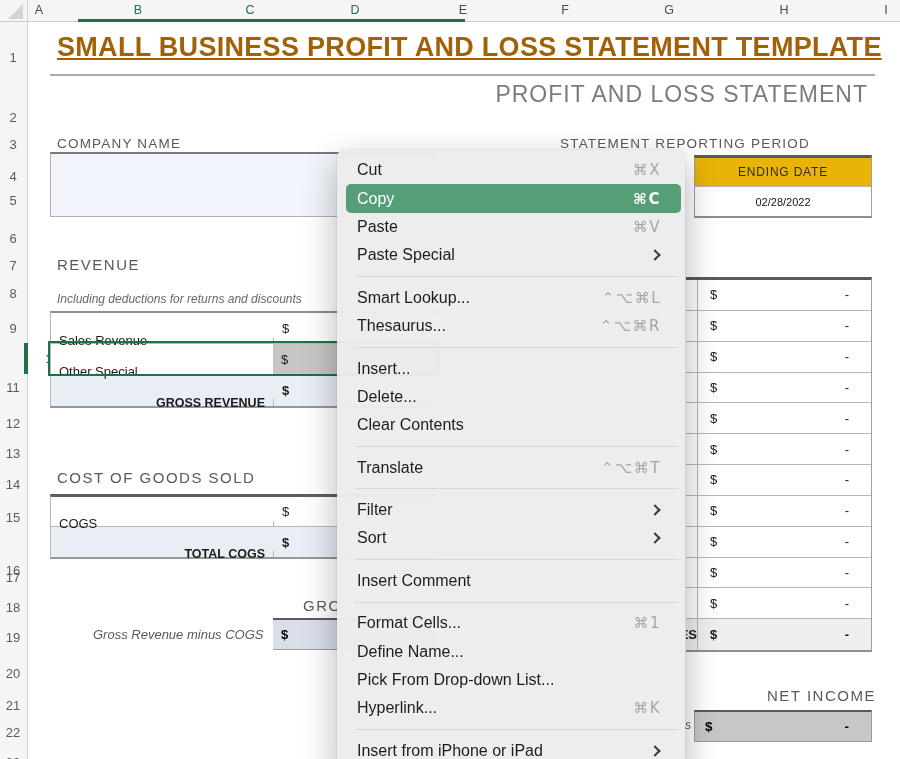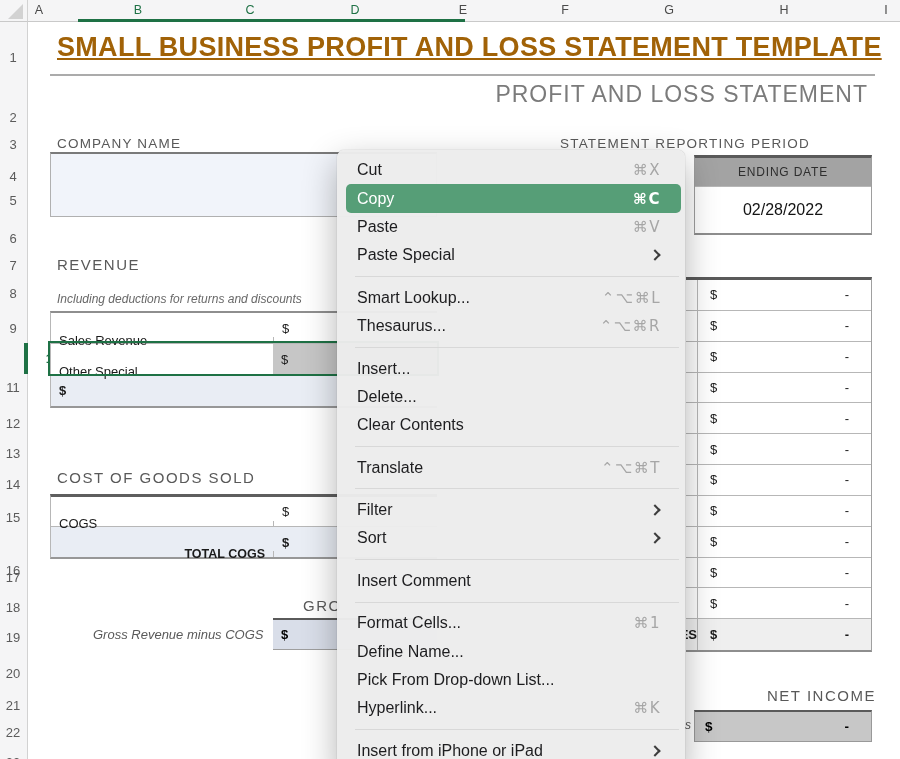--- a/index.html
+++ b/index.html
@@ -63,24 +63,24 @@
              border-right:1px solid #A0A0A0; border-bottom:2px solid #8E8E8E; }
   .erow { display:flex; height:30.85px; border-bottom:1px solid #B7B7B7; font-size:13px; color:#1a1a1a; }
   .erow:last-child { border-bottom:none; }
   .efrag { width:11px; overflow:hidden; display:flex; align-items:center; justify-content:flex-end; }
   .eval { flex:1; border-left:1px solid #B7B7B7; display:flex; align-items:center;
           justify-content:space-between; padding-left:12px; padding-right:22px; }
   .erow.etot { background:#EFEFEF; font-weight:bold; }
 
   .tbl-date { left:694px; top:155px; width:178px; border:1px solid #9E9E9E;
               border-top:3px solid #5A5A5A; border-bottom:2px solid #8E8E8E; }
-  .date-hdr { height:29px; background:#a3a3a3; border-bottom:1px solid #B7B7B7; display:flex;
+  .date-hdr { height:29px; background:#eab308; border-bottom:1px solid #B7B7B7; display:flex;
               align-items:center; justify-content:center; font-size:12px; color:#2E2E2E; letter-spacing:.8px; }
-  .date-val { height:46px; background:#fff; display:flex; align-items:center; justify-content:center;
-              font-size:16px; color:#141414; }
+  .date-val { height:29px; background:#fff; display:flex; align-items:center; justify-content:center;
+              font-size:11px; color:#141414; }
 
   .ni-cell { position:absolute; left:694px; top:710px; width:178px; height:32px;
              background:#C7C7C7; border:1px solid #999; border-top:2px solid #5A5A5A;
              display:flex; align-items:center; justify-content:space-between;
              padding-left:10px; padding-right:22px; font-weight:bold; font-size:13.5px; }
   .ni-frag { position:absolute; left:685px; top:718px; width:9px; overflow:hidden;
              font-style:italic; font-size:12px; color:#595959; }
 
   .sel-border { position:absolute; left:48px; top:341px; width:391px; height:35px;
                 border:2px solid #1E7145; z-index:3; }
@@ -177,20 +177,21 @@
         <span>$</span>
       </div>
     </div>
     <div class="trow">
       <div class="lcell">Other Special</div>
       <div class="vcell">
         <span>$</span>
       </div>
     </div>
     <div class="trow tot">
+      <div class="lcell right">GROSS REVENUE</div>
       <div class="vcell bold">
         <span>$</span>
       </div>
     </div>
   </div>
 
   <div class="gray-cell-overlay">
     <span>$</span>
   </div>
   <div class="sel-border"></div>

